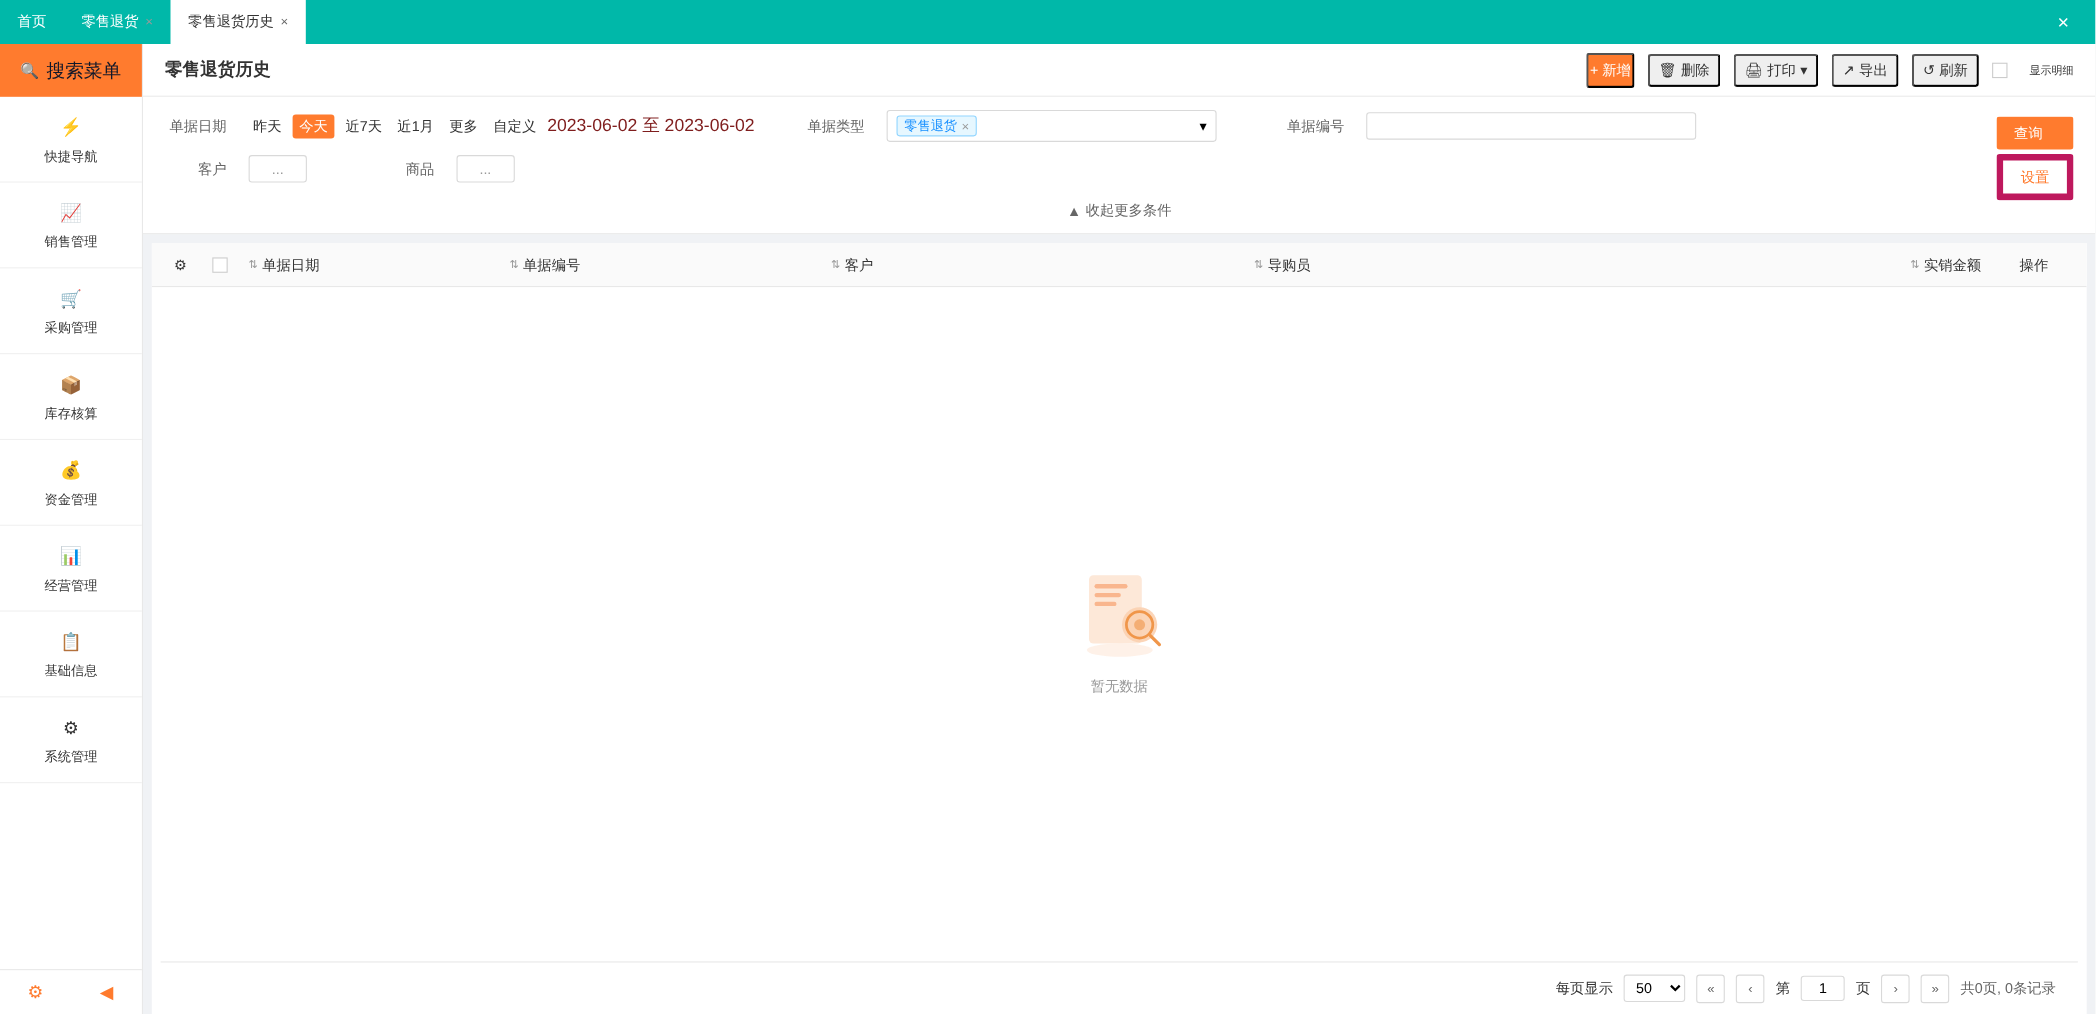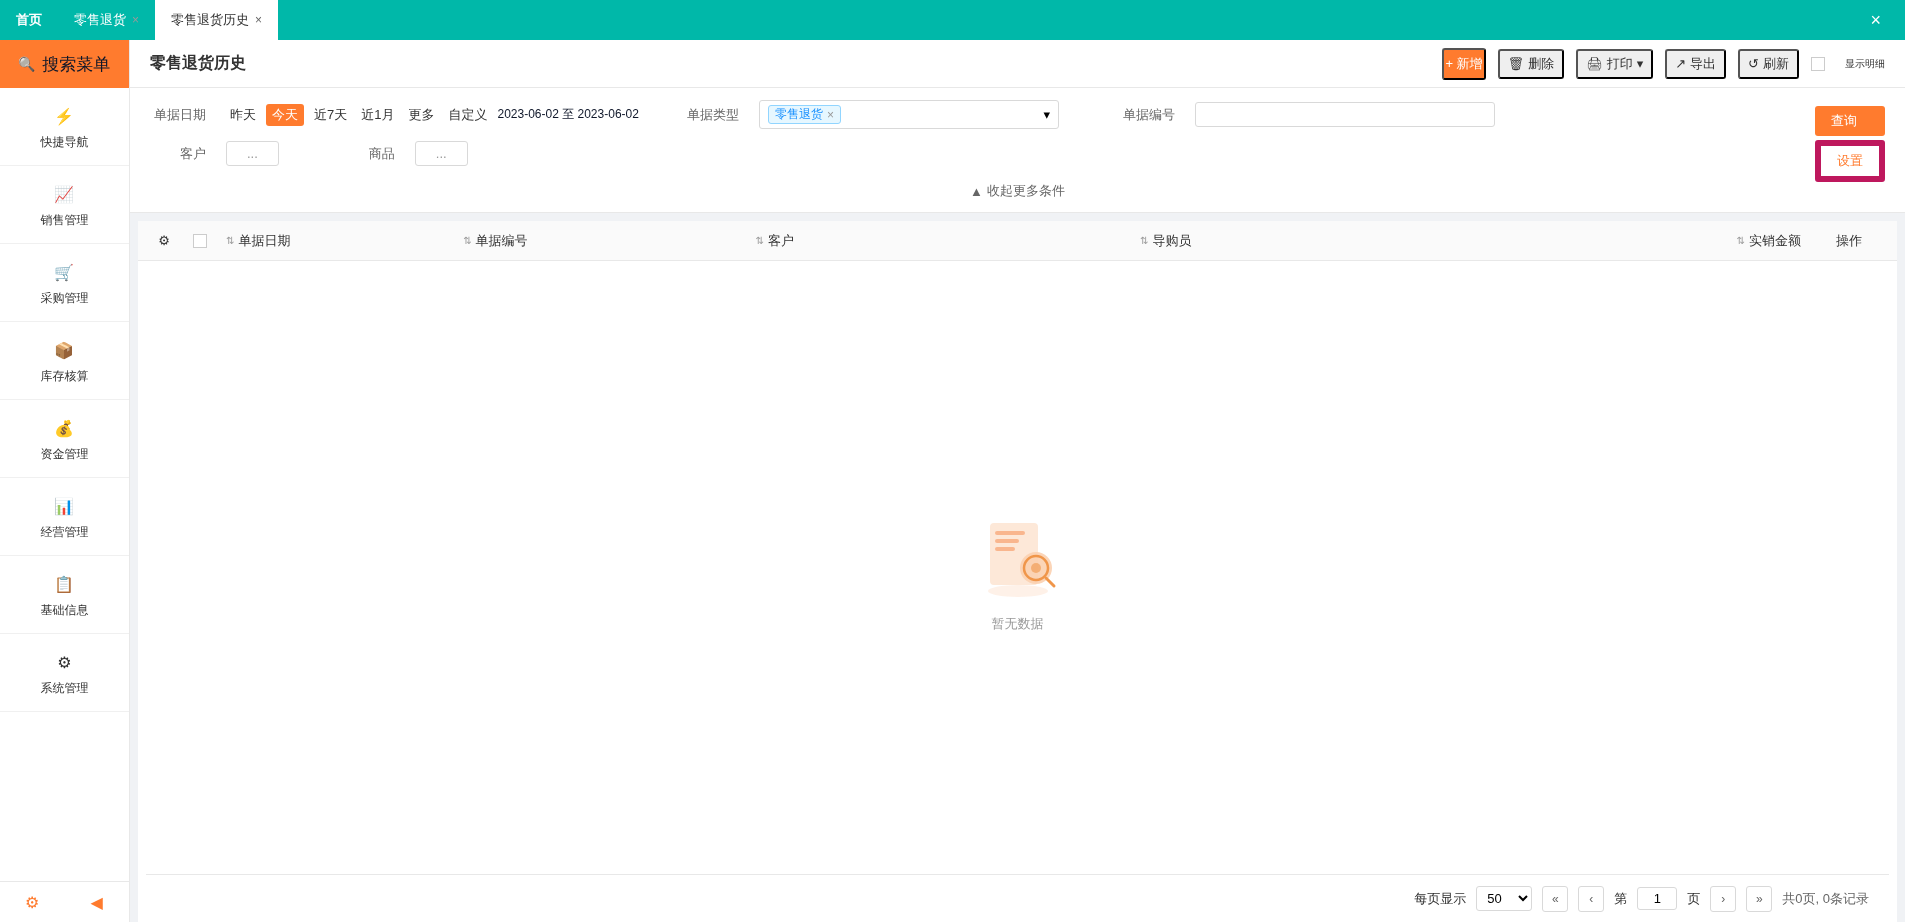--- a/index.html
+++ b/index.html
@@ -36,21 +36,20 @@
     }
     .top-bar .tab.active .tab-close { color: #666; }
     .top-bar .tab-home {
       height: 40px;
       padding: 0 16px;
       display: flex;
       align-items: center;
       font-size: 13px;
       color: #fff;
       cursor: pointer;
-      font-weight: bold;
     }
     .top-bar-right {
       margin-left: auto;
       display: flex;
       align-items: center;
       padding-right: 16px;
     }
     .top-bar-right .close-btn {
       color: #fff;
       font-size: 18px;
@@ -228,22 +227,22 @@
       cursor: pointer;
       padding: 2px 4px;
     }
     .date-option.active {
       background: #ff7b2e;
       color: #fff;
       border-radius: 3px;
       padding: 2px 6px;
     }
     .date-range {
-      font-size: 12px;
-      color: #0f172a;
+      font-size: 16px;
+      color: #7f1d1d;
     }
     .filter-select {
       display: flex;
       align-items: center;
       border: 1px solid #d9d9d9;
       border-radius: 3px;
       padding: 4px 8px;
       font-size: 13px;
       min-width: 200px;
       background: #fff;

